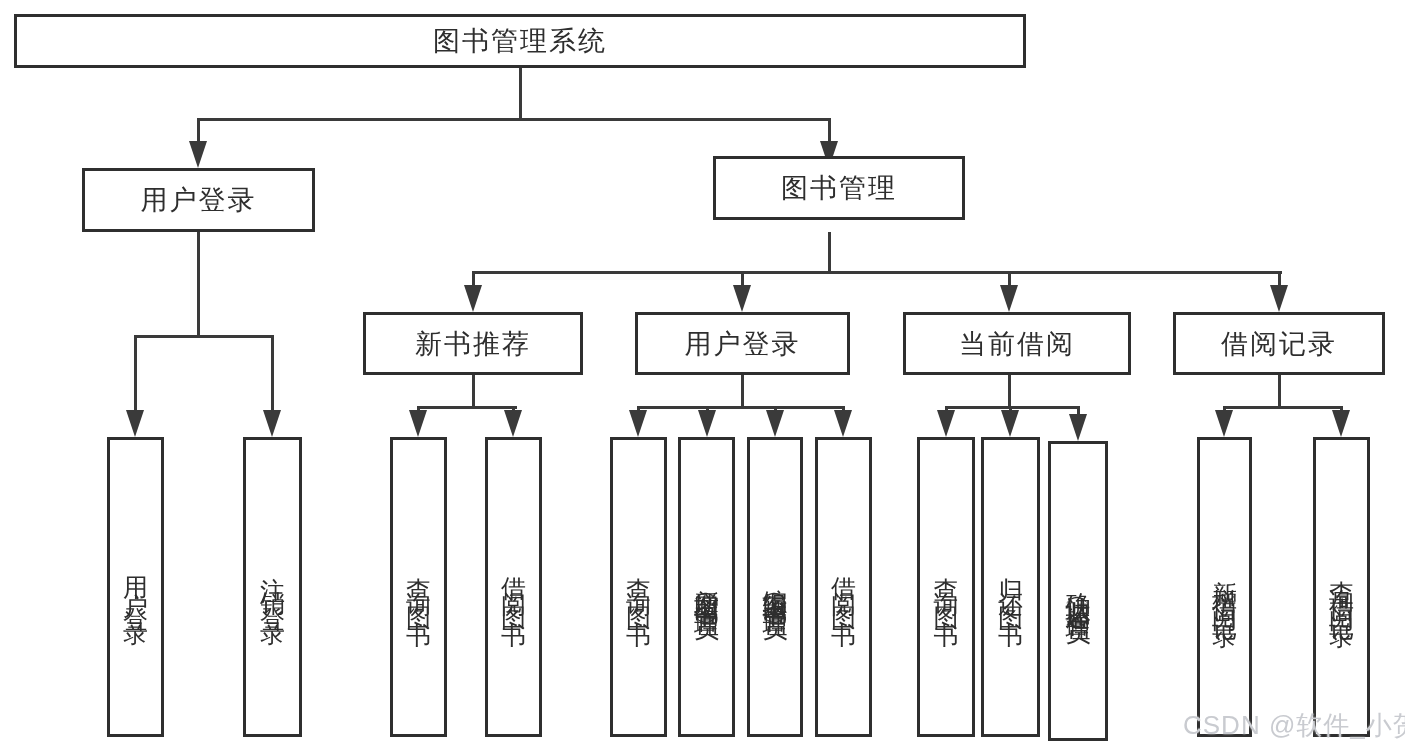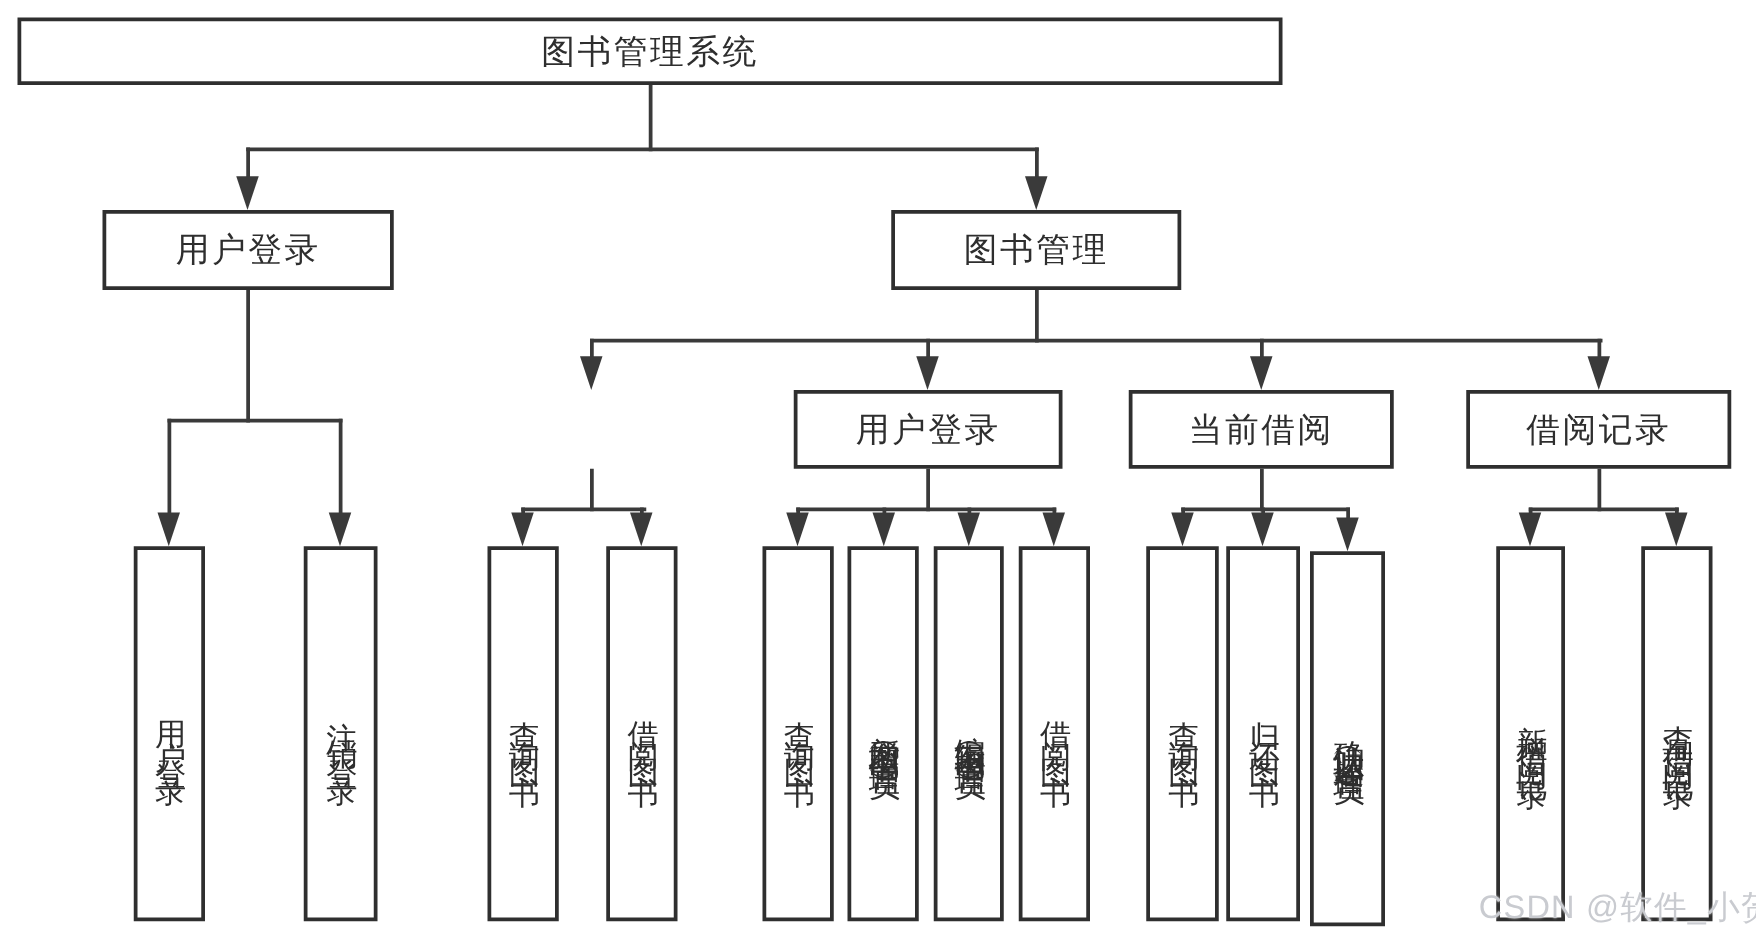--- a/index.html
+++ b/index.html
@@ -44,21 +44,21 @@
   <div class="vline" style="left:519px;top:68px;height:53px;"></div>
   <div class="hline" style="left:197px;top:118px;width:634px;"></div>
   <div class="vline" style="left:197px;top:118px;height:26px;"></div>
   <div class="ah" style="left:189px;top:141px;"></div>
   <div class="vline" style="left:828px;top:118px;height:26px;"></div>
   <div class="ah" style="left:820px;top:141px;"></div>
 
   <div class="box" style="left:82px;top:168px;width:233px;height:64px;">
     <span class="hlabel">用户登录</span>
   </div>
-  <div class="box" style="left:713px;top:168px;width:232px;height:64px;">
+  <div class="box" style="left:713px;top:156px;width:252px;height:64px;">
     <span class="hlabel">图书管理</span>
   </div>
 
   <div class="vline" style="left:197px;top:232px;height:106px;"></div>
   <div class="hline" style="left:134px;top:335px;width:140px;"></div>
   <div class="vline" style="left:134px;top:335px;height:78px;"></div>
   <div class="ah" style="left:126px;top:410px;"></div>
   <div class="vline" style="left:271px;top:335px;height:78px;"></div>
   <div class="ah" style="left:263px;top:410px;"></div>
 
@@ -66,24 +66,27 @@
   <div class="hline" style="left:472px;top:271px;width:810px;"></div>
   <div class="vline" style="left:472px;top:271px;height:16px;"></div>
   <div class="ah" style="left:464px;top:285px;"></div>
   <div class="vline" style="left:741px;top:271px;height:16px;"></div>
   <div class="ah" style="left:733px;top:285px;"></div>
   <div class="vline" style="left:1008px;top:271px;height:16px;"></div>
   <div class="ah" style="left:1000px;top:285px;"></div>
   <div class="vline" style="left:1278px;top:271px;height:16px;"></div>
   <div class="ah" style="left:1270px;top:285px;"></div>
 
+  <div class="box" style="left:363px;top:312px;width:220px;height:63px;">
+    <span class="hlabel">新书推荐</span>
+  </div>
   <div class="box" style="left:635px;top:312px;width:215px;height:63px;">
     <span class="hlabel">用户登录</span>
   </div>
-  <div class="box" style="left:903px;top:312px;width:212px;height:63px;">
+  <div class="box" style="left:903px;top:312px;width:228px;height:63px;">
     <span class="hlabel">当前借阅</span>
   </div>
   <div class="box" style="left:1173px;top:312px;width:212px;height:63px;">
     <span class="hlabel">借阅记录</span>
   </div>
 
   <div class="vline" style="left:472px;top:375px;height:34px;"></div>
   <div class="hline" style="left:417px;top:406px;width:100px;"></div>
   <div class="vline" style="left:417px;top:406px;height:8px;"></div>
   <div class="ah" style="left:409px;top:410px;"></div>

